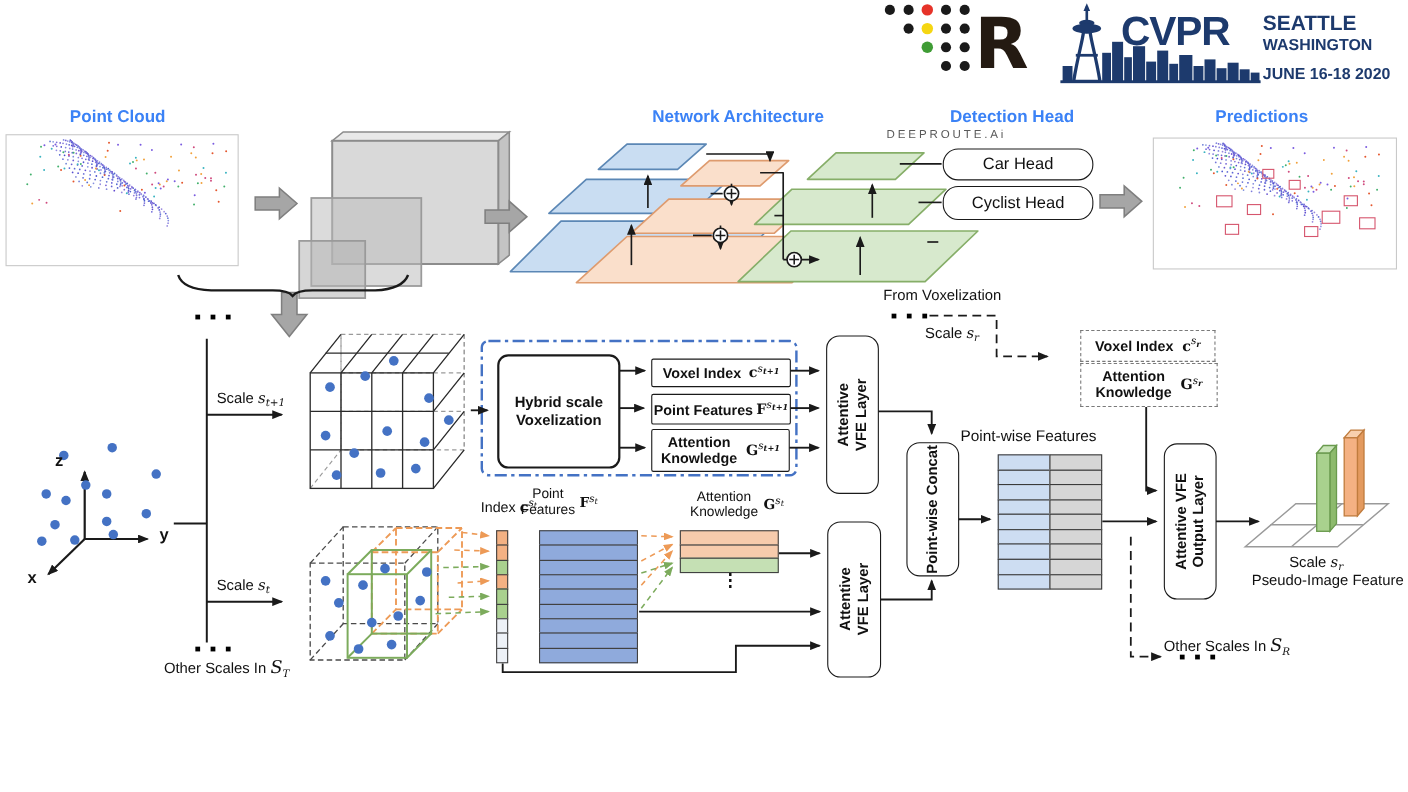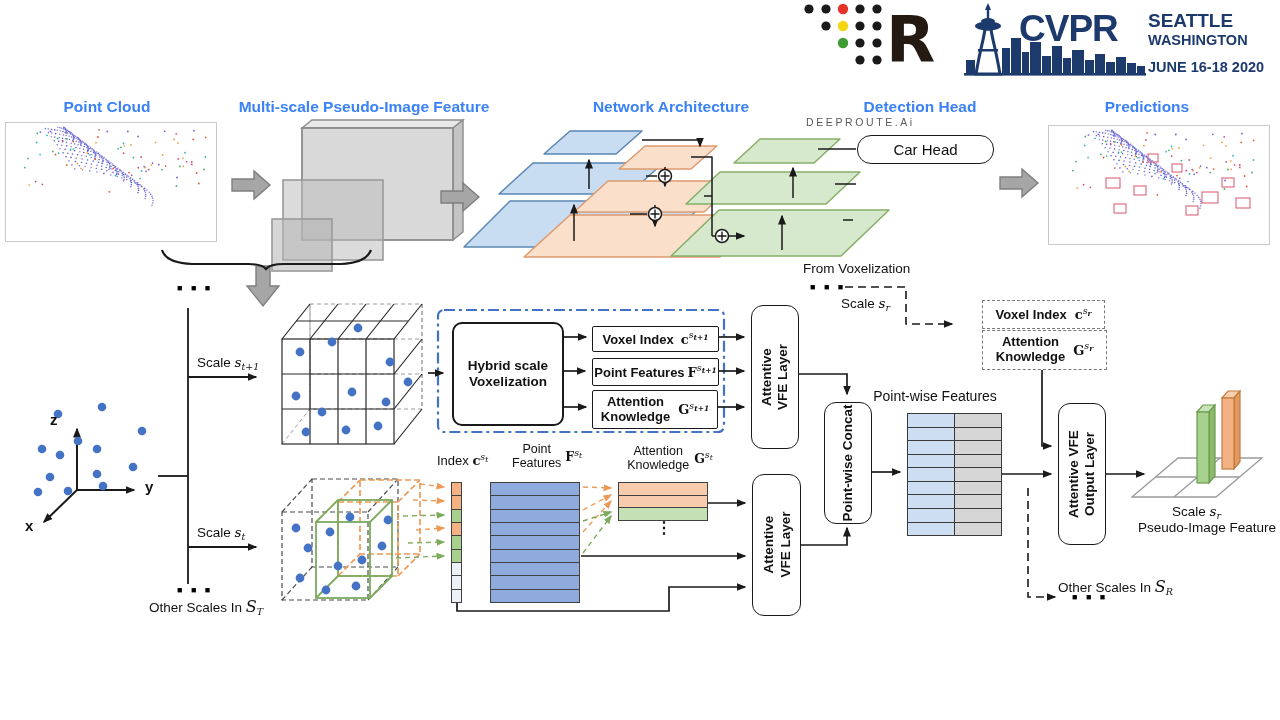--- a/index.html
+++ b/index.html
@@ -316,21 +316,20 @@
         <polygon points="1209,412 1215,405 1215,476 1209,483" fill="#8dba6d" stroke="#6a9a4e"></polygon>
         <rect x="1197" y="412" width="12" height="71" fill="#a9d18e" stroke="#6a9a4e"></rect>
         <polygon points="1222,398 1228,391 1240,391 1234,398" fill="#f8d0ae" stroke="#c07c3e"></polygon>
         <polygon points="1234,398 1240,391 1240,462 1234,469" fill="#e39a5f" stroke="#c07c3e"></polygon>
         <rect x="1222" y="398" width="12" height="71" fill="#f4b183" stroke="#c07c3e"></rect>
       </g>
     </g>
   </svg>
 
   <div class="abs title" style="left:27px;top:98px;width:160px;">Point Cloud</div>
-  <div class="abs title" style="left:214px;top:98px;width:300px;">Multi-scale Pseudo-Image Feature</div>
   <div class="abs title" style="left:571px;top:98px;width:200px;">Network Architecture</div>
   <div class="abs title" style="left:840px;top:98px;width:160px;">Detection Head</div>
   <div class="abs title" style="left:1067px;top:98px;width:160px;">Predictions</div>
 
   <svg id="pc-img" class="abs cloud" style="left:5px;top:122px;" width="210" height="118" viewBox="0 0 210 118">
       <circle cx="57.9" cy="4.4" r="0.8" fill="hsl(235.82850306481123,58%,57.23052731761709%)"></circle>
       <circle cx="58.8" cy="5.1" r="0.8" fill="hsl(253.8902765251696,58%,60.89300300972536%)"></circle>
       <circle cx="59.6" cy="6.0" r="0.8" fill="hsl(234.70592443738133,58%,58.5496400622651%)"></circle>
       <circle cx="60.0" cy="6.6" r="0.8" fill="hsl(244.49075552541763,58%,72.1883927504532%)"></circle>
       <circle cx="60.4" cy="7.4" r="0.8" fill="hsl(238.74415792291984,58%,68.21847074851394%)"></circle>
@@ -1036,20 +1035,21 @@
       <rect x="118" y="38" width="10" height="8" fill="none" stroke="#d6556d" stroke-width="1"></rect>
       <rect x="148" y="66" width="16" height="11" fill="none" stroke="#d6556d" stroke-width="1"></rect>
       <rect x="168" y="52" width="12" height="9" fill="none" stroke="#d6556d" stroke-width="1"></rect>
       <rect x="94" y="28" width="10" height="8" fill="none" stroke="#d6556d" stroke-width="1"></rect>
       <rect x="182" y="72" width="14" height="10" fill="none" stroke="#d6556d" stroke-width="1"></rect>
       <rect x="60" y="78" width="12" height="9" fill="none" stroke="#d6556d" stroke-width="1"></rect>
       <rect x="132" y="80" width="12" height="9" fill="none" stroke="#d6556d" stroke-width="1"></rect>
     </svg>
 
   <div class="abs box headbox" style="left:857px;top:135px;width:135px;height:27px;">Car Head</div>
+  <div class="abs box headbox" style="left:857px;top:169px;width:135px;height:29px;">Cyclist Head</div>
 
   <div class="abs brand" style="left:806px;top:70px;">DEEPROUTE.Ai</div>
 
   <div class="abs dots" style="left:177px;top:283px;">■ ■ ■</div>
   <div class="abs dots" style="left:177px;top:585px;">■ ■ ■</div>
 
   <div class="abs lbl" style="left:197px;top:354px;">
     <span>Scale</span>&nbsp;<span class="mit">s</span><sub class="msub">t+1</sub>
   </div>
   <div class="abs lbl" style="left:197px;top:524px;">
@@ -1102,21 +1102,21 @@
     <span><span class="mbf">c</span><sup class="m"><span class="mit">s</span><sub>r</sub></sup></span>
   </div>
   <div class="abs dashbox" style="left:982px;top:330px;width:123px;height:38px;font-size:13px;gap:8px;">
     <span class="twoline"><span>Attention</span><br><span>Knowledge</span></span>
     <span><span class="mbf">G</span><sup class="m"><span class="mit">s</span><sub>r</sub></sup></span>
   </div>
 
   <div class="abs lbl" style="left:437px;top:453px;font-size:13px;">
     <span>Index</span>&nbsp;<span class="mbf">c</span><sup class="m"><span class="mit">s</span><sub>t</sub></sup>
   </div>
-  <div class="abs" style="left:512px;top:442px;width:95px;display:flex;align-items:center;gap:4px;font-size:12.5px;font-weight:500;">
+  <div class="abs" style="left:461px;top:442px;width:95px;display:flex;align-items:center;justify-content:center;gap:4px;font-size:12.5px;font-weight:500;">
     <span class="twoline"><span>Point</span><br><span>Features</span></span>
     <span><span class="mbf">F</span><sup class="m"><span class="mit">s</span><sub>t</sub></sup></span>
   </div>
   <div class="abs" style="left:596px;top:444px;width:148px;display:flex;align-items:center;justify-content:center;gap:5px;font-size:12.5px;font-weight:500;">
     <span class="twoline"><span>Attention</span><br><span>Knowledge</span></span>
     <span><span class="mbf">G</span><sup class="m"><span class="mit">s</span><sub>t</sub></sup></span>
   </div>
 
   <div id="index-col" class="abs col" style="left:451px;top:482px;width:11px;height:121px;">
       <div class="cell" style="background: rgb(244, 177, 131);"></div>

